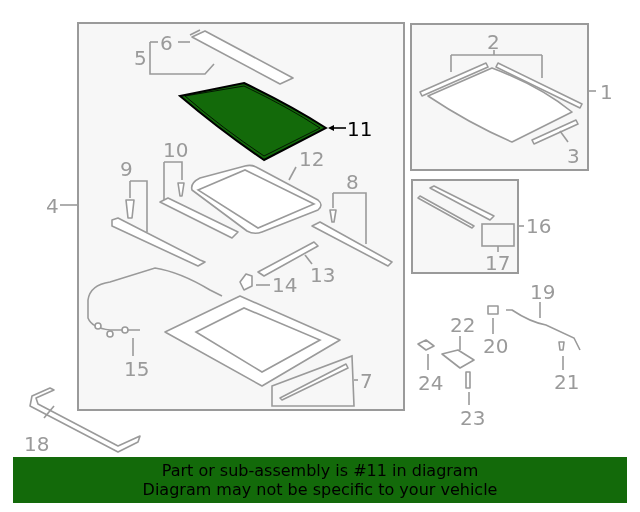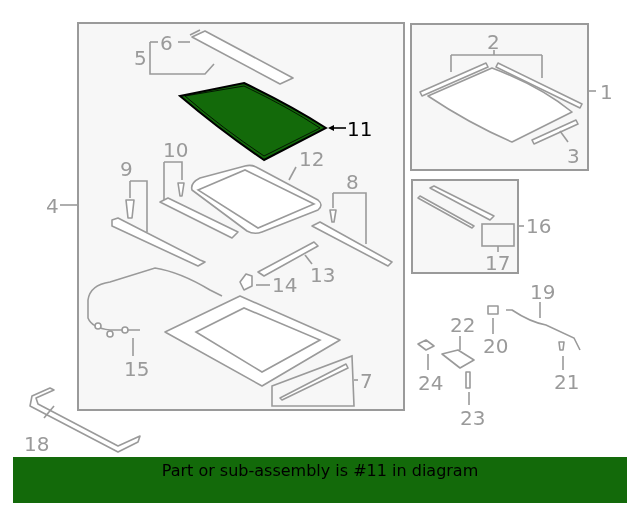--- a/index.html
+++ b/index.html
@@ -165,13 +165,14 @@
   <text class="lbl" x="530" y="299">19</text>
   <text class="lbl" x="483" y="353">20</text>
   <text class="lbl" x="554" y="389">21</text>
   <text class="lbl" x="450" y="332">22</text>
   <text class="lbl" x="460" y="425">23</text>
   <text class="lbl" x="418" y="390">24</text>
 </svg>
 
 <div class="banner">
   <div>Part or sub-assembly is #11 in diagram</div>
+  <div>Diagram may not be specific to your vehicle</div>
 </div>
 
 </body></html>

